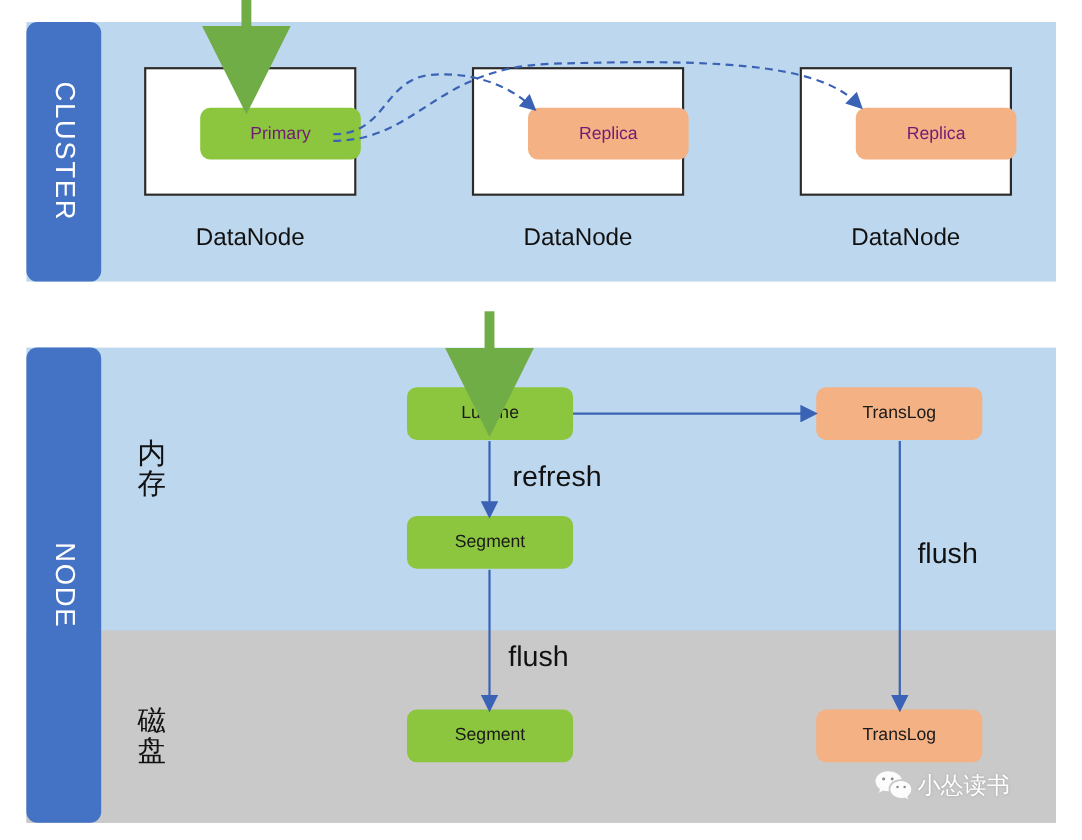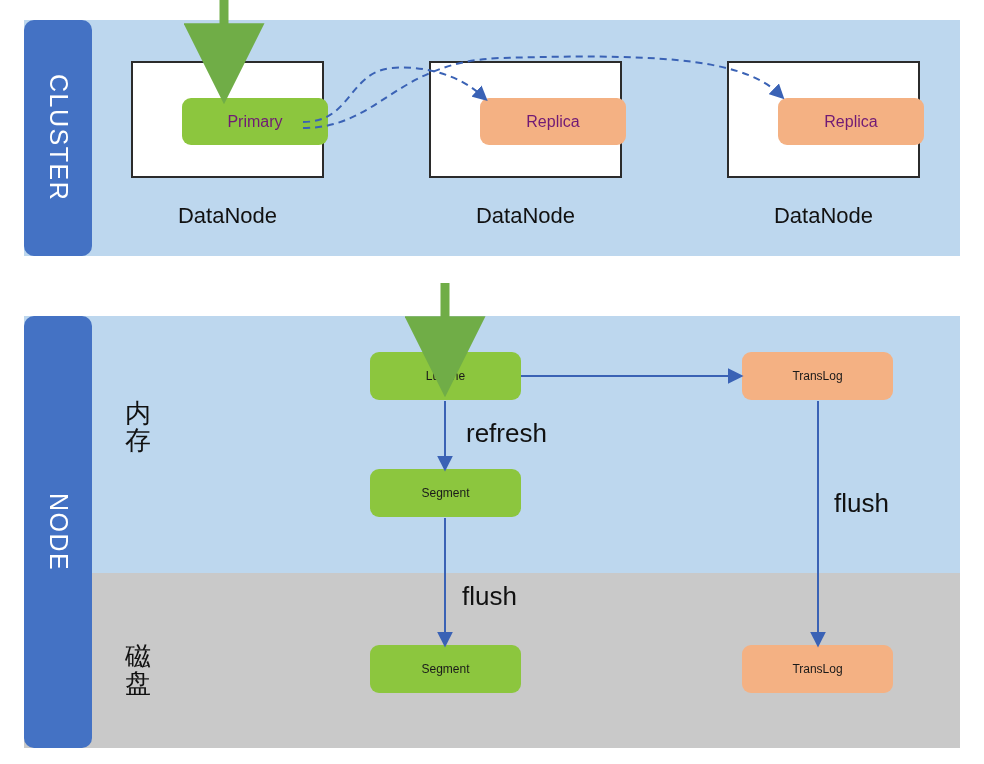--- a/index.html
+++ b/index.html
@@ -112,21 +112,21 @@
   #zone-label-memory { left: 118px; top: 400px; }
   #zone-label-disk   { left: 118px; top: 643px; }
 
   
   .node-box {
     position: absolute;
     border-radius: 9px;
     display: flex;
     align-items: center;
     justify-content: center;
-    font-size: 12px;
+    font-size: 16px;
     color: #1a1a1a;
     width: 151px;
     height: 48px;
   }
   #box-lucene       { left: 370px; top: 352px; }
   #box-translog-mem { left: 742px; top: 352px; }
   #box-segment-mem  { left: 370px; top: 469px; }
   #box-segment-disk { left: 370px; top: 645px; }
   #box-translog-disk{ left: 742px; top: 645px; }
 
@@ -251,14 +251,29 @@
 
     <g>
       <line x1="445" y1="518" x2="445" y2="638" stroke="#3A62B5" stroke-width="2" marker-end="url(#ah-blue)"></line>
     </g>
 
     <g>
       <line x1="818" y1="401" x2="818" y2="638" stroke="#3A62B5" stroke-width="2" marker-end="url(#ah-blue)"></line>
     </g>
   </svg>
 
+  <div id="watermark">
+    <svg width="34" height="28" viewBox="0 0 34 28">
+      <g fill="#ffffff" opacity="0.95">
+        <path d="M12.2,1.2 C5.9,1.2 0.9,5.3 0.9,10.3 c0,2.8 1.6,5.3 4.1,7 L4.1,20.6 l3.6,-1.9 c1.4,0.4 2.9,0.6 4.5,0.6 c0.3,0 0.6,0 0.9,0 c-0.2,-0.7 -0.3,-1.4 -0.3,-2.1 c0,-4.9 4.9,-8.8 10.9,-8.8 c0.4,0 0.8,0 1.2,0.1 C23.6,4.2 18.5,1.2 12.2,1.2 z"></path>
+        <path d="M24.1,9.9 c-5.4,0 -9.7,3.5 -9.7,7.7 c0,4.3 4.3,7.8 9.7,7.8 c1.2,0 2.3,-0.2 3.4,-0.5 l3.1,1.7 l-0.8,-2.8 c2.2,-1.4 3.6,-3.6 3.6,-6.1 C33.4,13.4 29.5,9.9 24.1,9.9 z"></path>
+      </g>
+      <g fill="#8a8a8a">
+        <circle cx="8.3" cy="8.1" r="1.35"></circle>
+        <circle cx="16.1" cy="8.1" r="1.35"></circle>
+        <circle cx="20.9" cy="15.4" r="1.15"></circle>
+        <circle cx="27.4" cy="15.4" r="1.15"></circle>
+      </g>
+    </svg>
+    <span id="watermark-text">小怂读书</span>
+  </div>
 
 </div>
 
 </body></html>

